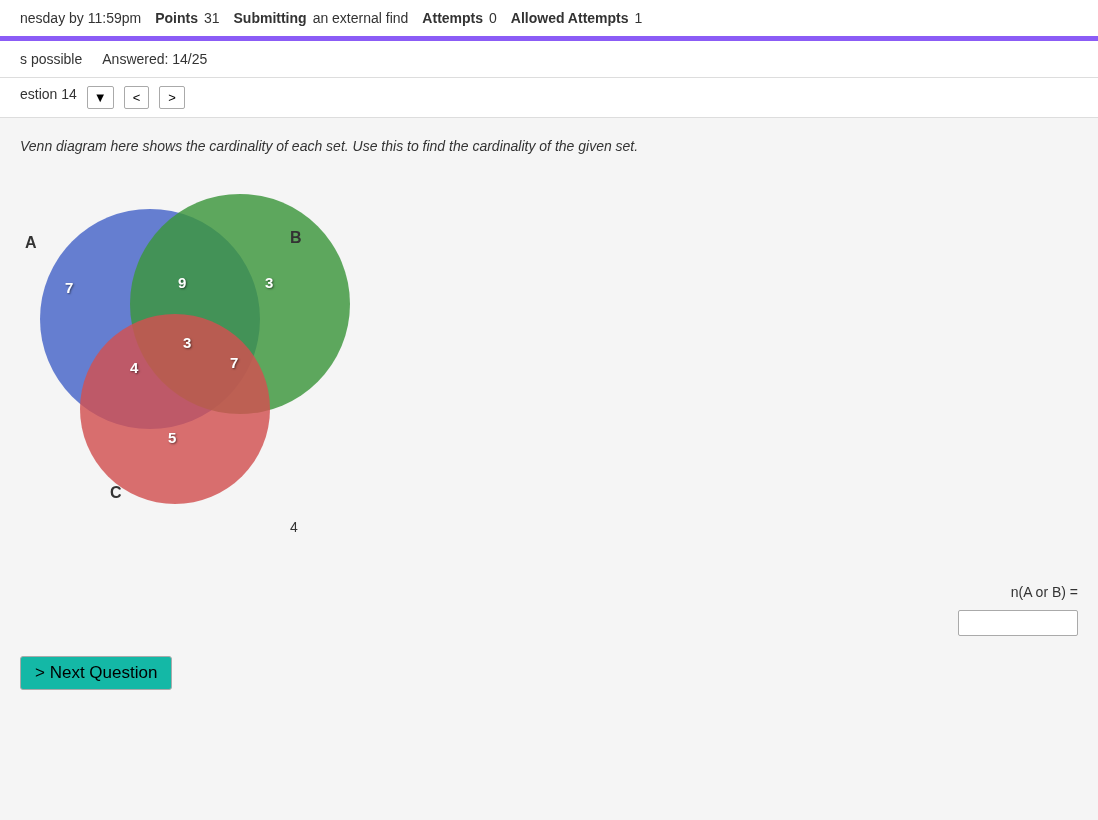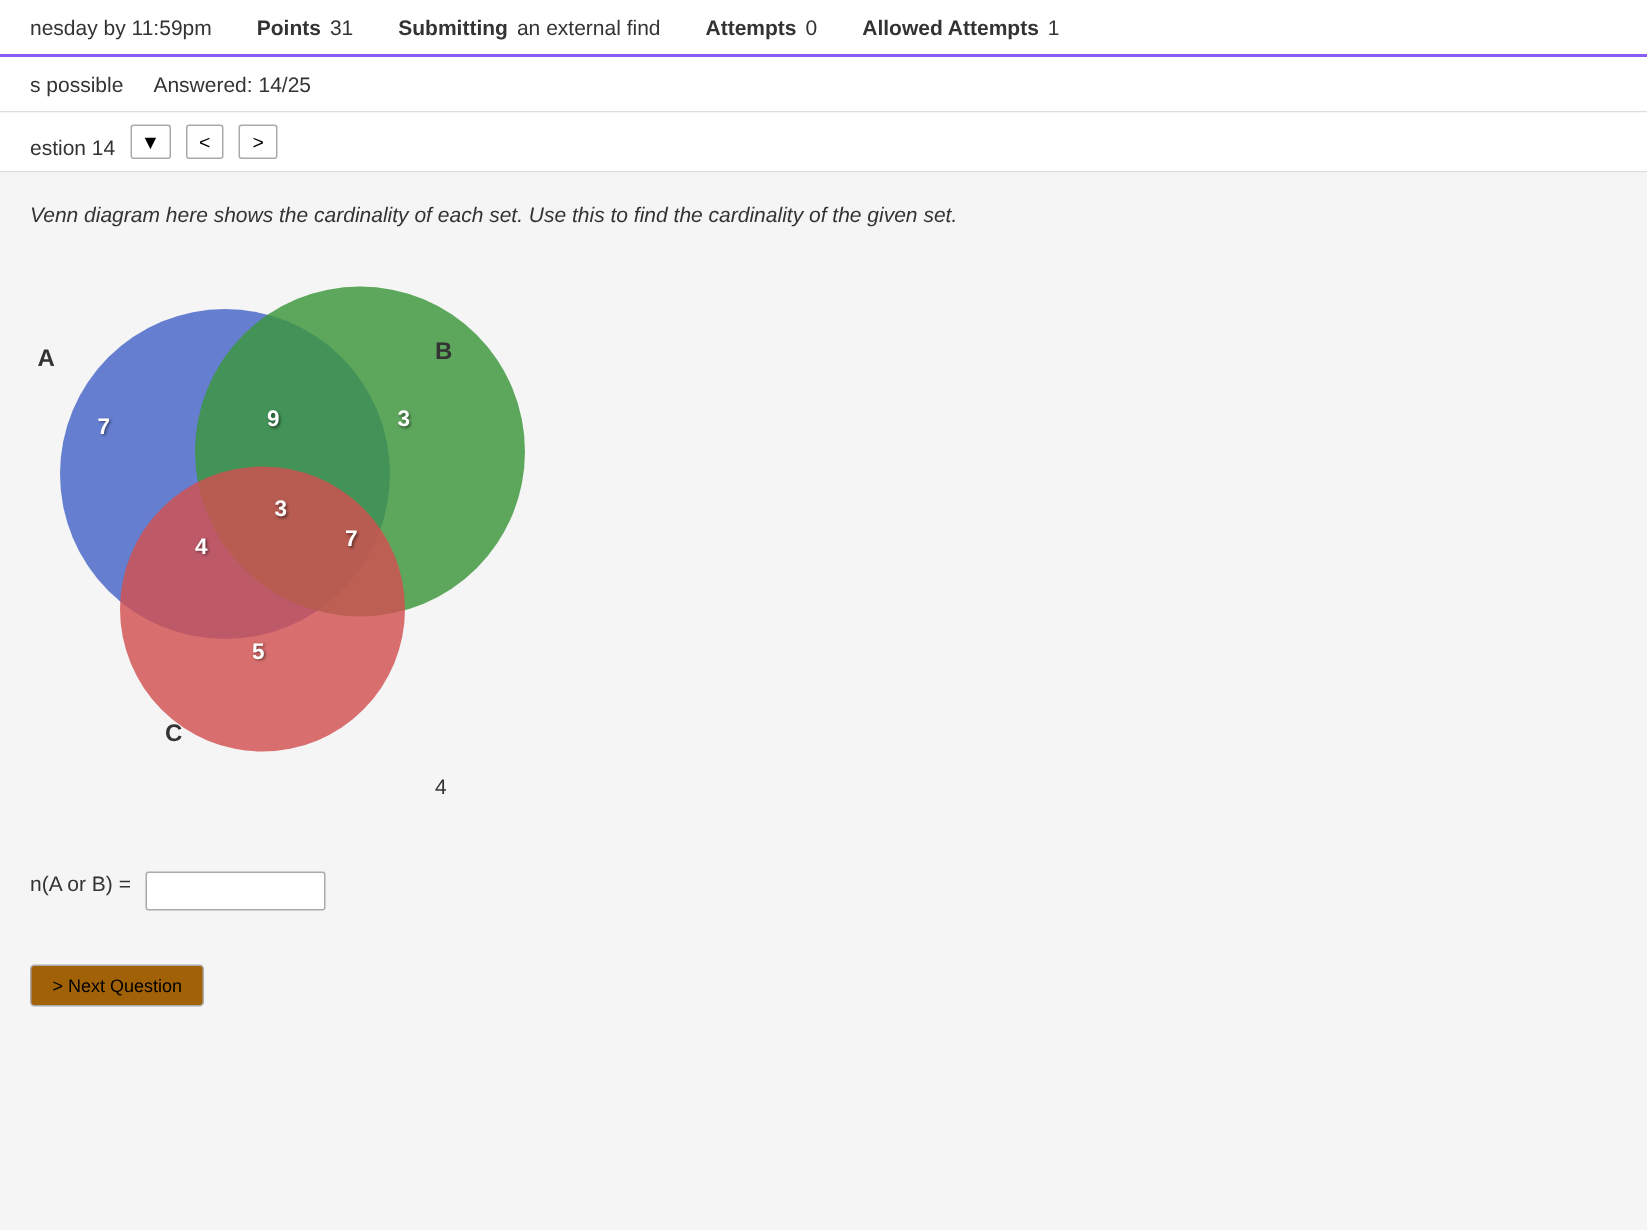--- a/index.html
+++ b/index.html
@@ -1,43 +1,43 @@
 <!DOCTYPE html>
 <html><head>
   <meta charset="utf-8">
   <style>
     * { box-sizing: border-box; margin: 0; padding: 0; }
     body { font-family: Arial, sans-serif; background: #f5f5f5; color: #333; font-size: 14px; }
 
     .top-bar {
       background: #fff;
-      border-bottom: 2px solid #8b5cf6;
+      border-bottom: 5px solid #8b5cf6;
       padding: 10px 20px;
       display: flex;
       align-items: center;
-      gap: 30px;
+      gap: 14px;
       font-size: 14px;
     }
     .top-bar-item { display: flex; align-items: center; gap: 6px; }
     .top-bar-label { font-weight: bold; }
 
     .second-bar {
       background: #fff;
       border-bottom: 1px solid #ddd;
       padding: 10px 20px;
       display: flex;
       gap: 20px;
     }
 
     .third-bar {
       background: #fff;
       border-bottom: 1px solid #ddd;
       padding: 8px 20px;
       display: flex;
-      align-items: flex-end;
+      align-items: flex-start;
       gap: 10px;
     }
     .question-label { font-size: 14px; color: #333; }
     .nav-dropdown {
       border: 1px solid #aaa;
       background: #fff;
       padding: 3px 6px;
       cursor: pointer;
       font-size: 13px;
       border-radius: 2px;
@@ -113,39 +113,40 @@
     .num-label {
       position: absolute;
       font-size: 15px;
       font-weight: bold;
       color: #fff;
       text-shadow: 1px 1px 2px rgba(0,0,0,0.5);
     }
 
     .answer-row {
       display: flex;
-      align-items: flex-start;
+      align-items: flex-end;
       gap: 10px;
-      margin-bottom: 36px;
+      margin-bottom: 20px;
+      flex-direction: column;
     }
     .answer-label { font-size: 14px; }
     .answer-input {
       border: 1px solid #aaa;
       border-radius: 2px;
       padding: 4px 8px;
       font-size: 14px;
       width: 120px;
     }
 
     .next-btn {
-      background: #a16207;
+      background: #14b8a6;
       border: 1px solid #aaa;
       padding: 6px 14px;
       cursor: pointer;
-      font-size: 12px;
+      font-size: 17px;
       border-radius: 3px;
       display: inline-flex;
       align-items: center;
       gap: 5px;
     }
   </style>
 </head>
 <body>
 
 <div class="top-bar">

